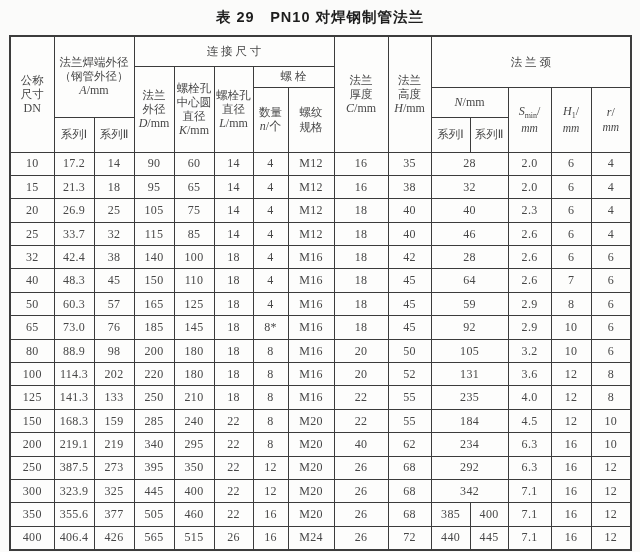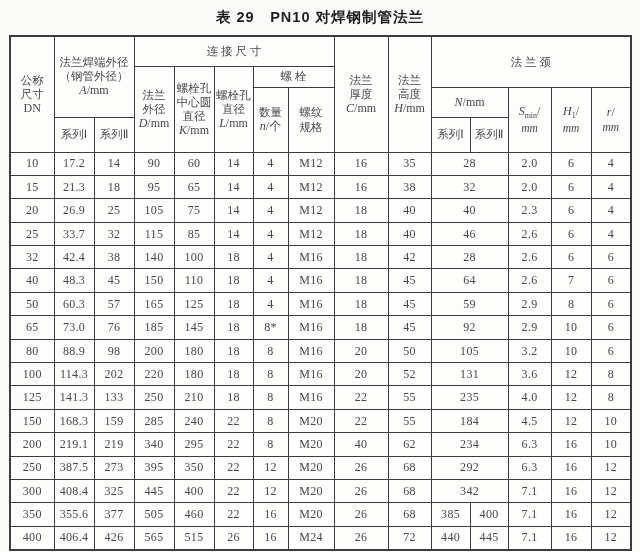--- a/index.html
+++ b/index.html
@@ -391,21 +391,21 @@
           <td>M20</td>
           <td>26</td>
           <td>68</td>
           <td colspan="2">292</td>
           <td>6.3</td>
           <td>16</td>
           <td>12</td>
         </tr>
         <tr>
           <td>300</td>
-          <td>408.4</td>
+          <td>323.9</td>
           <td>325</td>
           <td>445</td>
           <td>400</td>
           <td>22</td>
           <td>12</td>
           <td>M20</td>
           <td>26</td>
           <td>68</td>
           <td colspan="2">342</td>
           <td>7.1</td>

